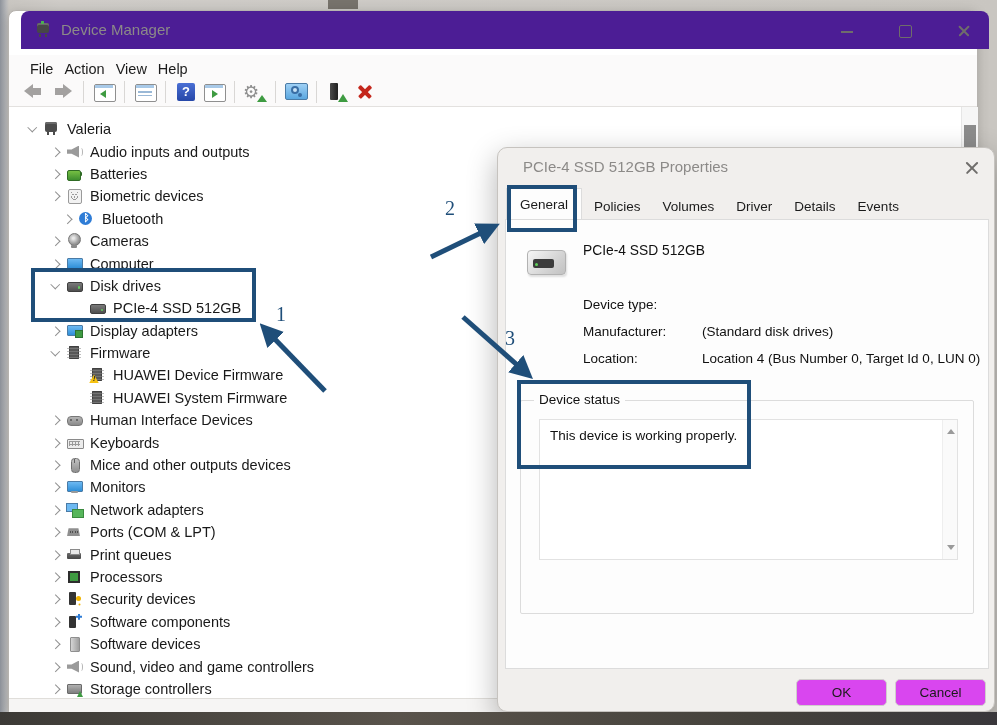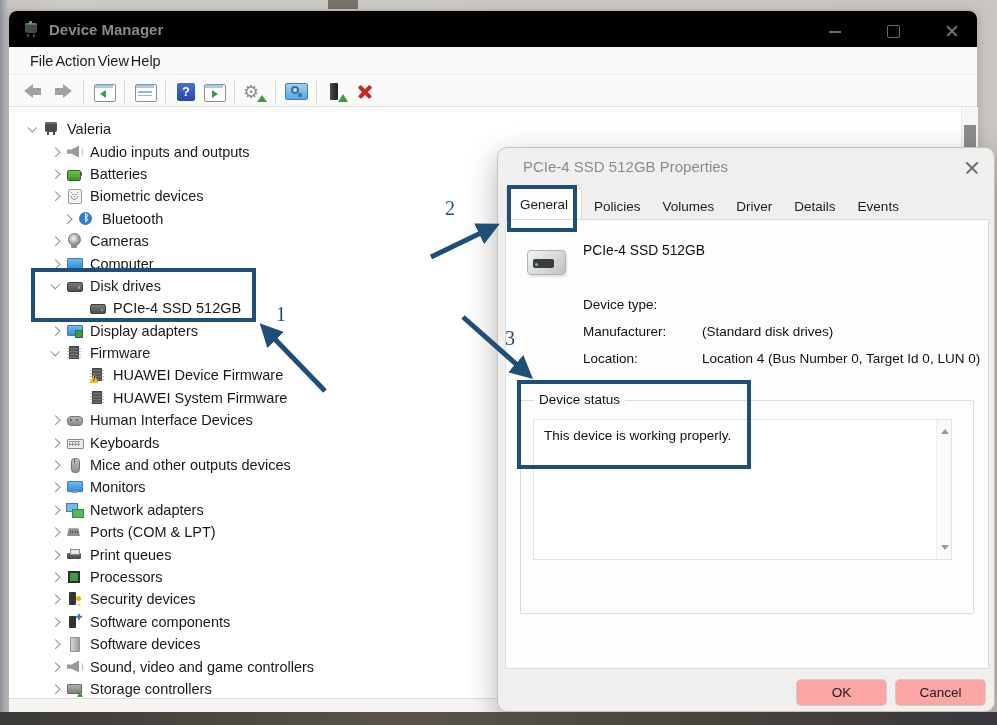--- a/index.html
+++ b/index.html
@@ -10,36 +10,36 @@
   body{position:relative;}
 
   
   .bg-notch{position:absolute;left:328px;top:0;width:30px;height:9px;background:#77736c;z-index:0;}
   .bg-bottom{position:absolute;left:0;bottom:0;width:997px;height:13px;
     background:linear-gradient(90deg,#3c3a36,#59534b 40%,#45423c 75%,#39373b);z-index:8;}
 
   
   .dm-window{position:absolute;left:8px;top:10px;width:970px;height:702px;background:#fff;
     border:1px solid #b6b3af;border-radius:8px 8px 0 0;box-shadow:0 2px 12px rgba(0,0,0,.18);z-index:1;}
-  .titlebar{position:absolute;left:0;top:0;width:100%;height:38px;background:#000000;border-radius:8px 8px 0 0;font-weight:bold;}
+  .titlebar{position:absolute;left:12px;top:0;width:100%;height:38px;background:#4c1d95;border-radius:8px 8px 0 0;}
   .app-icon{position:absolute;left:14px;top:11px;width:16px;height:16px;}
   .app-icon .b{position:absolute;left:2px;top:1px;width:12px;height:10px;background:#474747;border-radius:2px;
     box-shadow:inset 0 2px 0 #6a6a6a;}
   .app-icon .l{position:absolute;left:4px;top:12px;width:2px;height:3px;background:#474747;box-shadow:6px 0 0 #474747;}
   .app-icon .g{position:absolute;left:6px;top:-1px;width:3px;height:3px;background:#4caf50;}
   .title{position:absolute;left:40px;top:10px;font-size:15px;color:#8c8a88;}
   .wc{position:absolute;top:13px;width:14px;height:14px;}
   .wc-min{left:820px;} .wc-max{left:878px;} .wc-close{left:936px;}
   .wc-min::before{content:"";position:absolute;left:0;top:7px;width:12px;height:1.6px;background:#6f6d6b;}
   .wc-max::before{content:"";position:absolute;left:0;top:1px;width:11px;height:11px;border:1.4px solid #6f6d6b;border-radius:2px;}
   .xbar{position:absolute;left:0;top:6px;width:14px;height:1.6px;background:#6f6d6b;border-radius:1px;}
   .xbar.a{transform:rotate(45deg);} .xbar.b{transform:rotate(-45deg);}
 
-  .menubar{position:absolute;left:0;top:36px;width:100%;height:28px;background:#fbfafa;display:flex;
-    align-items:center;padding-left:21px;gap:2px;border-bottom:1px solid #efedeb;}
+  .menubar{position:absolute;left:0;top:44px;width:100%;height:28px;background:#fbfafa;display:flex;
+    align-items:center;padding-left:21px;gap:11px;border-bottom:1px solid #efedeb;}
   .menu-item{font-size:14.5px;color:#1b1b1b;}
 
   .toolbar{position:absolute;left:0;top:66px;width:100%;height:30px;background:#fbfafa;display:flex;
     align-items:center;padding-left:12px;border-bottom:1px solid #e3e1df;}
   .tb-sep{width:1px;height:22px;background:#d9d7d5;margin:0 6px;flex:0 0 1px;}
   .tbi{position:relative;width:26px;height:24px;flex:0 0 26px;margin:0 1px;background:none;border:none;padding:0;}
   .tbi.arrow-left::before{content:"";position:absolute;left:2px;top:4px;border-right:9px solid #a3a1a0;
     border-top:7px solid transparent;border-bottom:7px solid transparent;}
   .tbi.arrow-left::after{content:"";position:absolute;left:11px;top:8px;width:8px;height:7px;background:#a3a1a0;}
   .tbi.arrow-right::before{content:"";position:absolute;left:13px;top:4px;border-left:9px solid #a3a1a0;
@@ -172,27 +172,27 @@
     background:linear-gradient(135deg,#f6f6f6,#d2d2d2 65%,#c2c2c2);border:1px solid #b2b2b2;
     box-shadow:1px 2px 2px rgba(0,0,0,.12);}
   .dev-icon .slot{position:absolute;left:5px;top:8px;width:21px;height:9px;background:#3c3c3c;border-radius:2px;}
   .dev-icon .slot::after{content:"";position:absolute;left:2px;bottom:2px;width:3px;height:3px;background:#5fd05a;border-radius:50%;}
   .dev-name{position:absolute;left:77px;top:23px;font-size:13.8px;color:#111;}
   .frow{position:absolute;left:77px;display:flex;font-size:13.5px;color:#111;line-height:17px;}
   .f-label{width:119px;flex:0 0 119px;}
   .f-value{width:286px;}
   .groupbox{position:absolute;left:14px;top:180px;width:454px;height:214px;border:1px solid #dcdcdc;border-radius:2px;}
   .gb-label{position:absolute;left:13px;top:-9px;background:#fdfdfd;padding:0 5px;font-size:13.5px;color:#111;}
-  .status-box{position:absolute;left:12px;top:18px;width:419px;height:141px;background:#fff;border:1px solid #e2e2e2;}
+  .status-box{position:absolute;left:18px;top:18px;width:419px;height:141px;background:#fff;border:1px solid #e2e2e2;}
   .status-text{position:absolute;left:10px;top:8px;font-size:13.5px;color:#111;}
   .sb-track{position:absolute;right:0;top:0;width:15px;height:100%;background:#fafafa;border-left:1px solid #eee;}
   .tri{position:absolute;left:3.5px;width:0;height:0;border-left:4px solid transparent;border-right:4px solid transparent;}
   .tri.up{top:9px;border-bottom:5px solid #9a9a9a;}
   .tri.down{bottom:9px;border-top:5px solid #9a9a9a;}
-  .btn{position:absolute;width:91px;height:27px;background:#fca5a5;border:1px solid #d0cecc;border-radius:5px;
+  .btn{position:absolute;width:91px;height:27px;background:#d946ef;border:1px solid #d0cecc;border-radius:5px;
     font-size:13.5px;color:#1b1b1b;font-family:inherit;}
   .btn.ok{left:298px;top:531px;} .btn.cancel{left:397px;top:531px;}
 
   
   .abox{position:absolute;border:4px solid var(--anno);z-index:10;pointer-events:none;}
   .abox.b1{left:31px;top:268px;width:225px;height:54px;}
   .abox.b2{left:507px;top:185px;width:70px;height:47px;}
   .abox.b3{left:517px;top:380px;width:234px;height:89px;}
   .arrows{position:absolute;left:0;top:0;width:997px;height:725px;z-index:10;pointer-events:none;color:var(--anno);}
   .anum{position:absolute;z-index:11;color:var(--anno);font-family:"Liberation Serif","DejaVu Serif",serif;

